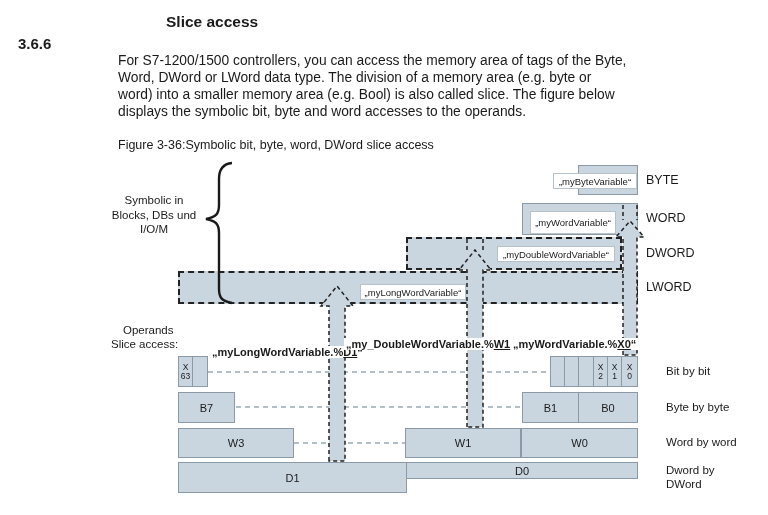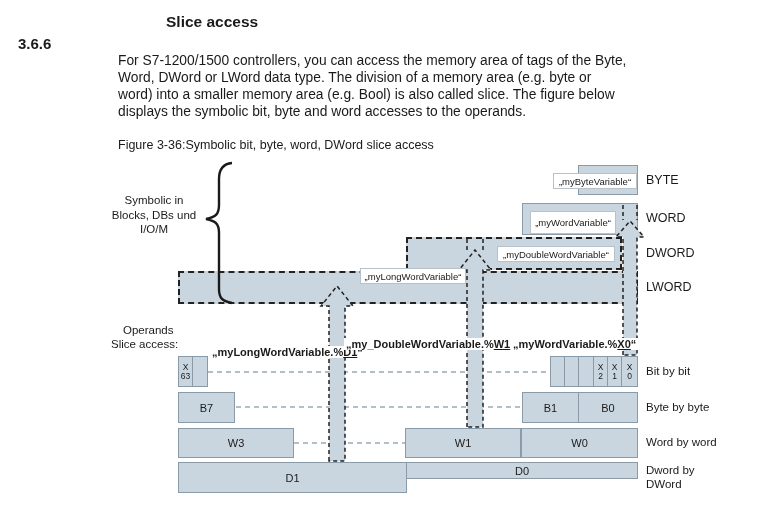--- a/index.html
+++ b/index.html
@@ -14,21 +14,21 @@
   .caption{font-size:12.5px;white-space:nowrap;}
   .operands{width:104px;text-align:center;font-size:11.5px;line-height:14.5px;}
   .sbox{background:#c9d6e0;border:1px solid #8a9aa6;}
   .dbox{background:#c9d6e0;border:2px dashed #222222;}
   .cell{display:flex;align-items:center;justify-content:center;font-size:11px;}
   .bitcell{display:flex;flex-direction:column;align-items:center;justify-content:center;
     font-size:8.5px;line-height:9px;}
   .vlabel{background:#ffffff;border:1px solid #b6c1c9;display:flex;align-items:center;
     justify-content:center;font-size:9.5px;white-space:nowrap;z-index:6;}
   .tlabel{font-size:12.5px;white-space:nowrap;}
-  .rlabel{font-size:11.5px;line-height:13.5px;}
+  .rlabel{font-size:11.5px;line-height:13.5px;margin-left:20px;}
   .exlabel{font-size:11.5px;white-space:nowrap;}
   .ex{font-size:11px;font-weight:bold;white-space:nowrap;background:#ffffff;
     padding:0 2px;z-index:6;}
   .ex .sl{text-decoration:underline;}
   svg.overlay{position:absolute;left:0;top:0;z-index:5;pointer-events:none;}
 </style>
 </head>
 <body>
 
 <div class="page">
@@ -50,21 +50,21 @@
   </div>
 
   <div class="abs sbox" style="left:578px;top:165px;width:60px;height:30px;"></div>
   <div class="abs sbox" style="left:522px;top:203px;width:116px;height:32px;"></div>
   <div class="abs dbox" style="left:406px;top:237px;width:216px;height:33px;"></div>
   <div class="abs dbox" style="left:178px;top:271px;width:460px;height:33px;"></div>
 
   <div class="abs vlabel" style="left:553px;top:173px;width:84px;height:16px;">„myByteVariable“</div>
   <div class="abs vlabel" style="left:530px;top:211px;width:86px;height:23px;">„myWordVariable“</div>
   <div class="abs vlabel" style="left:497px;top:246px;width:118px;height:16px;">„myDoubleWordVariable“</div>
-  <div class="abs vlabel" style="left:360px;top:268px;width:106px;height:16px;">„myLongWordVariable“</div>
+  <div class="abs vlabel" style="left:360px;top:284px;width:106px;height:16px;">„myLongWordVariable“</div>
 
   <div class="abs tlabel" style="left:646px;top:173px;">BYTE</div>
   <div class="abs tlabel" style="left:646px;top:211px;">WORD</div>
   <div class="abs tlabel" style="left:646px;top:246px;">DWORD</div>
   <div class="abs tlabel" style="left:646px;top:280px;">LWORD</div>
 
   <div class="abs exlabel" style="left:123px;top:324px;">Operands</div>
   <div class="abs exlabel" style="left:111px;top:338px;">Slice access:</div>
   <div class="abs ex" style="left:178px;top:346px;margin-left:32px;"><span>„myLongWordVariable.%</span><span class="sl">D1</span><span>“</span></div>
   <div class="abs ex" style="left:344px;top:338px;"><span>„my_DoubleWordVariable.%</span><span class="sl">W1</span><span>“</span></div>

